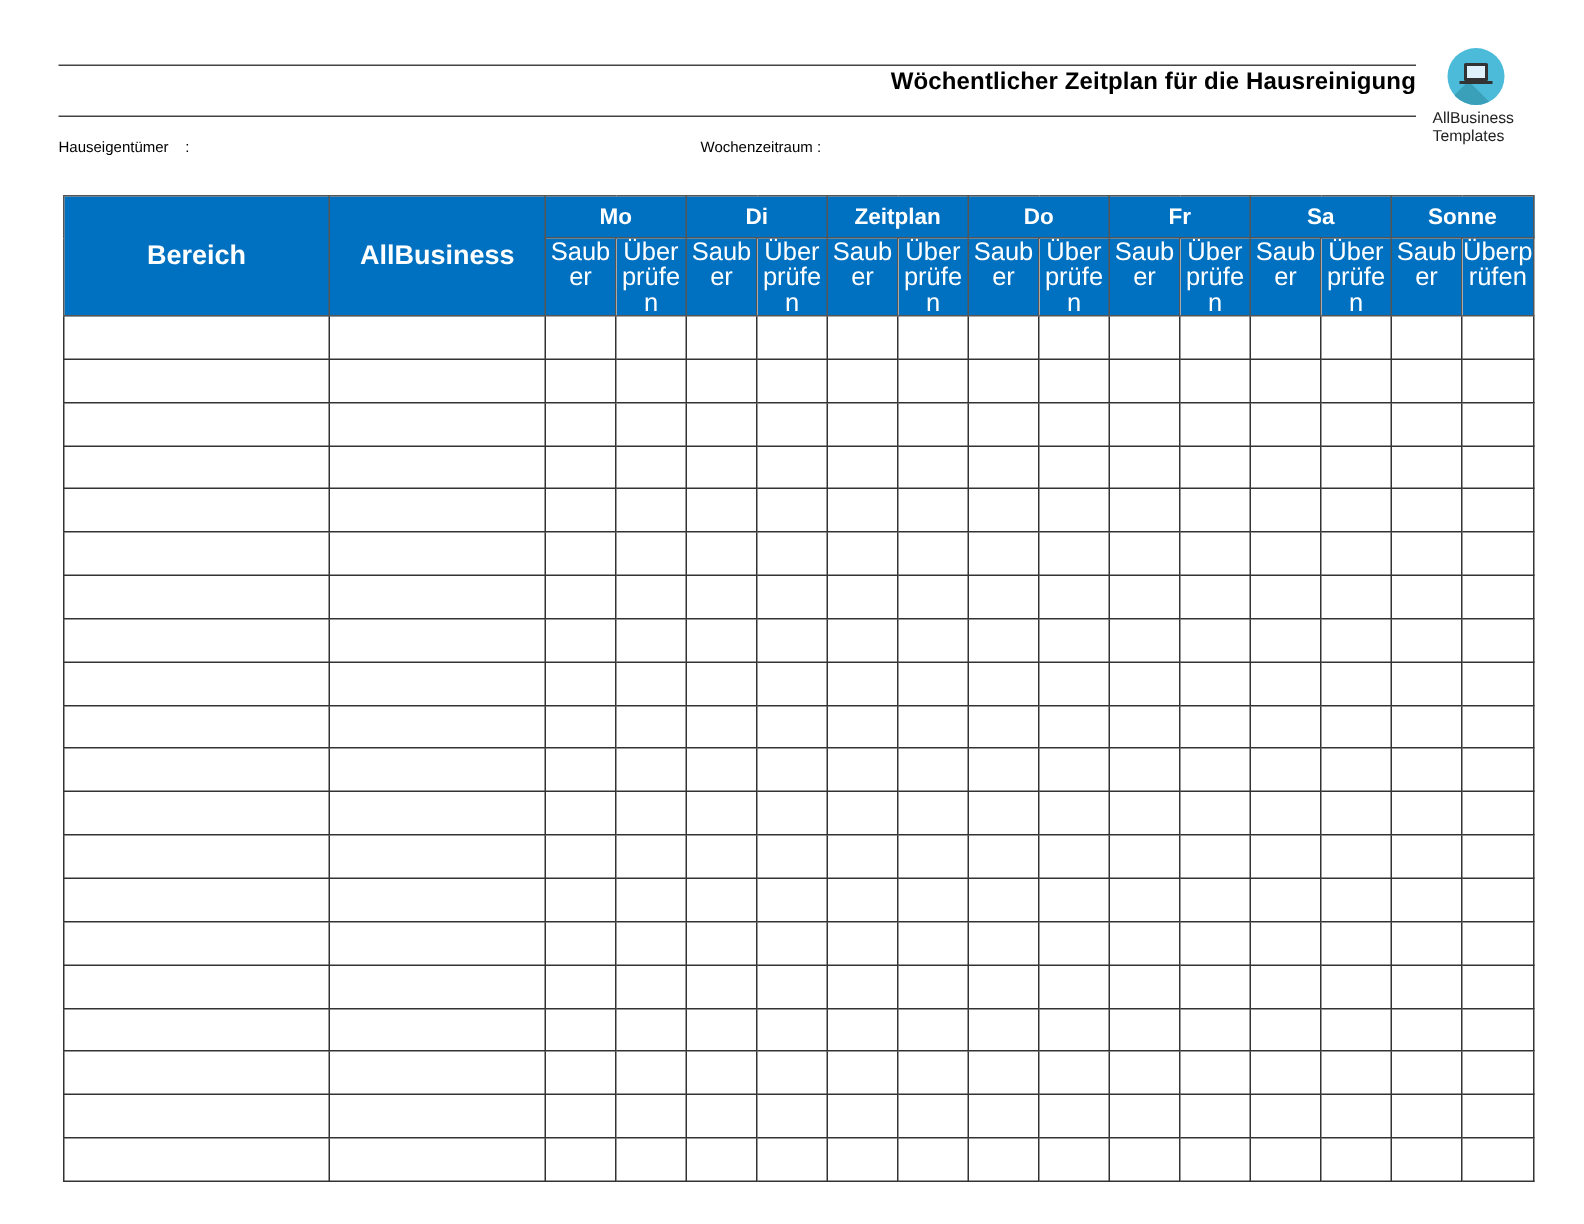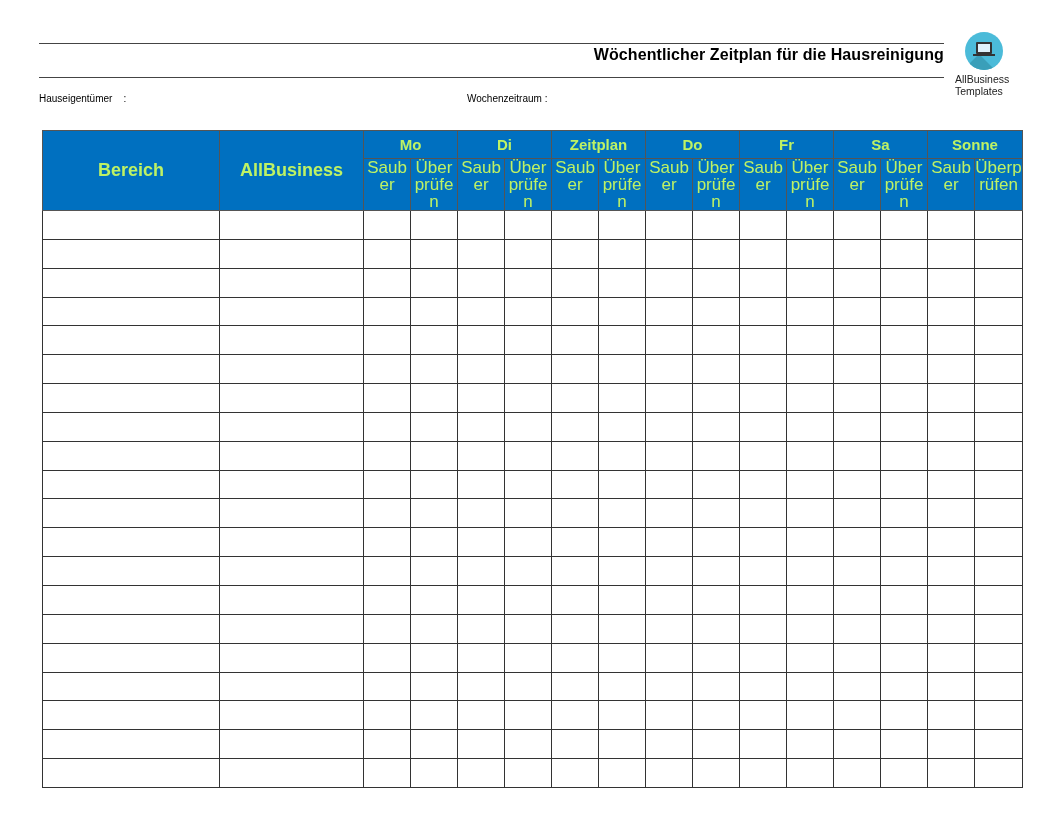--- a/index.html
+++ b/index.html
@@ -14,21 +14,21 @@
                  margin: 0 auto; position: relative; overflow: hidden; }
   .logo-shadow { position: absolute; left: 14px; top: 22px; width: 40px; height: 30px; background: #3a9fb9;
                  transform: rotate(45deg); transform-origin: left top; }
   .laptop-screen { position: absolute; left: 11px; top: 10px; width: 16px; height: 12px; background: #333;
                    border-radius: 1px; }
   .laptop-screen::after { content: ""; position: absolute; left: 2px; top: 2px; width: 12px; height: 8px; background: #dff1fb; }
   .laptop-base { position: absolute; left: 8px; top: 22px; width: 22px; height: 2px; background: #333; }
   .logo-text { font-size: 10.5px; line-height: 12px; margin-top: 3px; color: #222; }
   table.sched { position: absolute; left: 42px; top: 130px; border-collapse: collapse; table-layout: fixed; }
   table.sched td, table.sched th { padding: 0; border: 1px solid #555; }
-  th.hdr { background: #0070c0; color: #bef264; font-weight: bold; }
+  th.hdr { background: #0070c0; color: #ffffff; font-weight: bold; }
   th.main { font-size: 18px; height: 57px; }
   th.day { font-size: 15px; height: 27px; border-bottom: 1px solid #1a4f80; }
   th.sub { font-size: 17px; height: 29px; line-height: 17px; overflow: hidden; vertical-align: top;
            font-weight: normal; word-break: break-all; margin-left: 20px; }
   th.hdr { border-color: #2a4f73; }
   td.cell { height: 27.85px; background: #fff; }
   table.sched tbody tr td { border-color: #333; }
   table.sched tbody tr td.c-haus, table.sched tbody tr td.c-sub { border-left-color: #777; }
 </style>
 </head>

